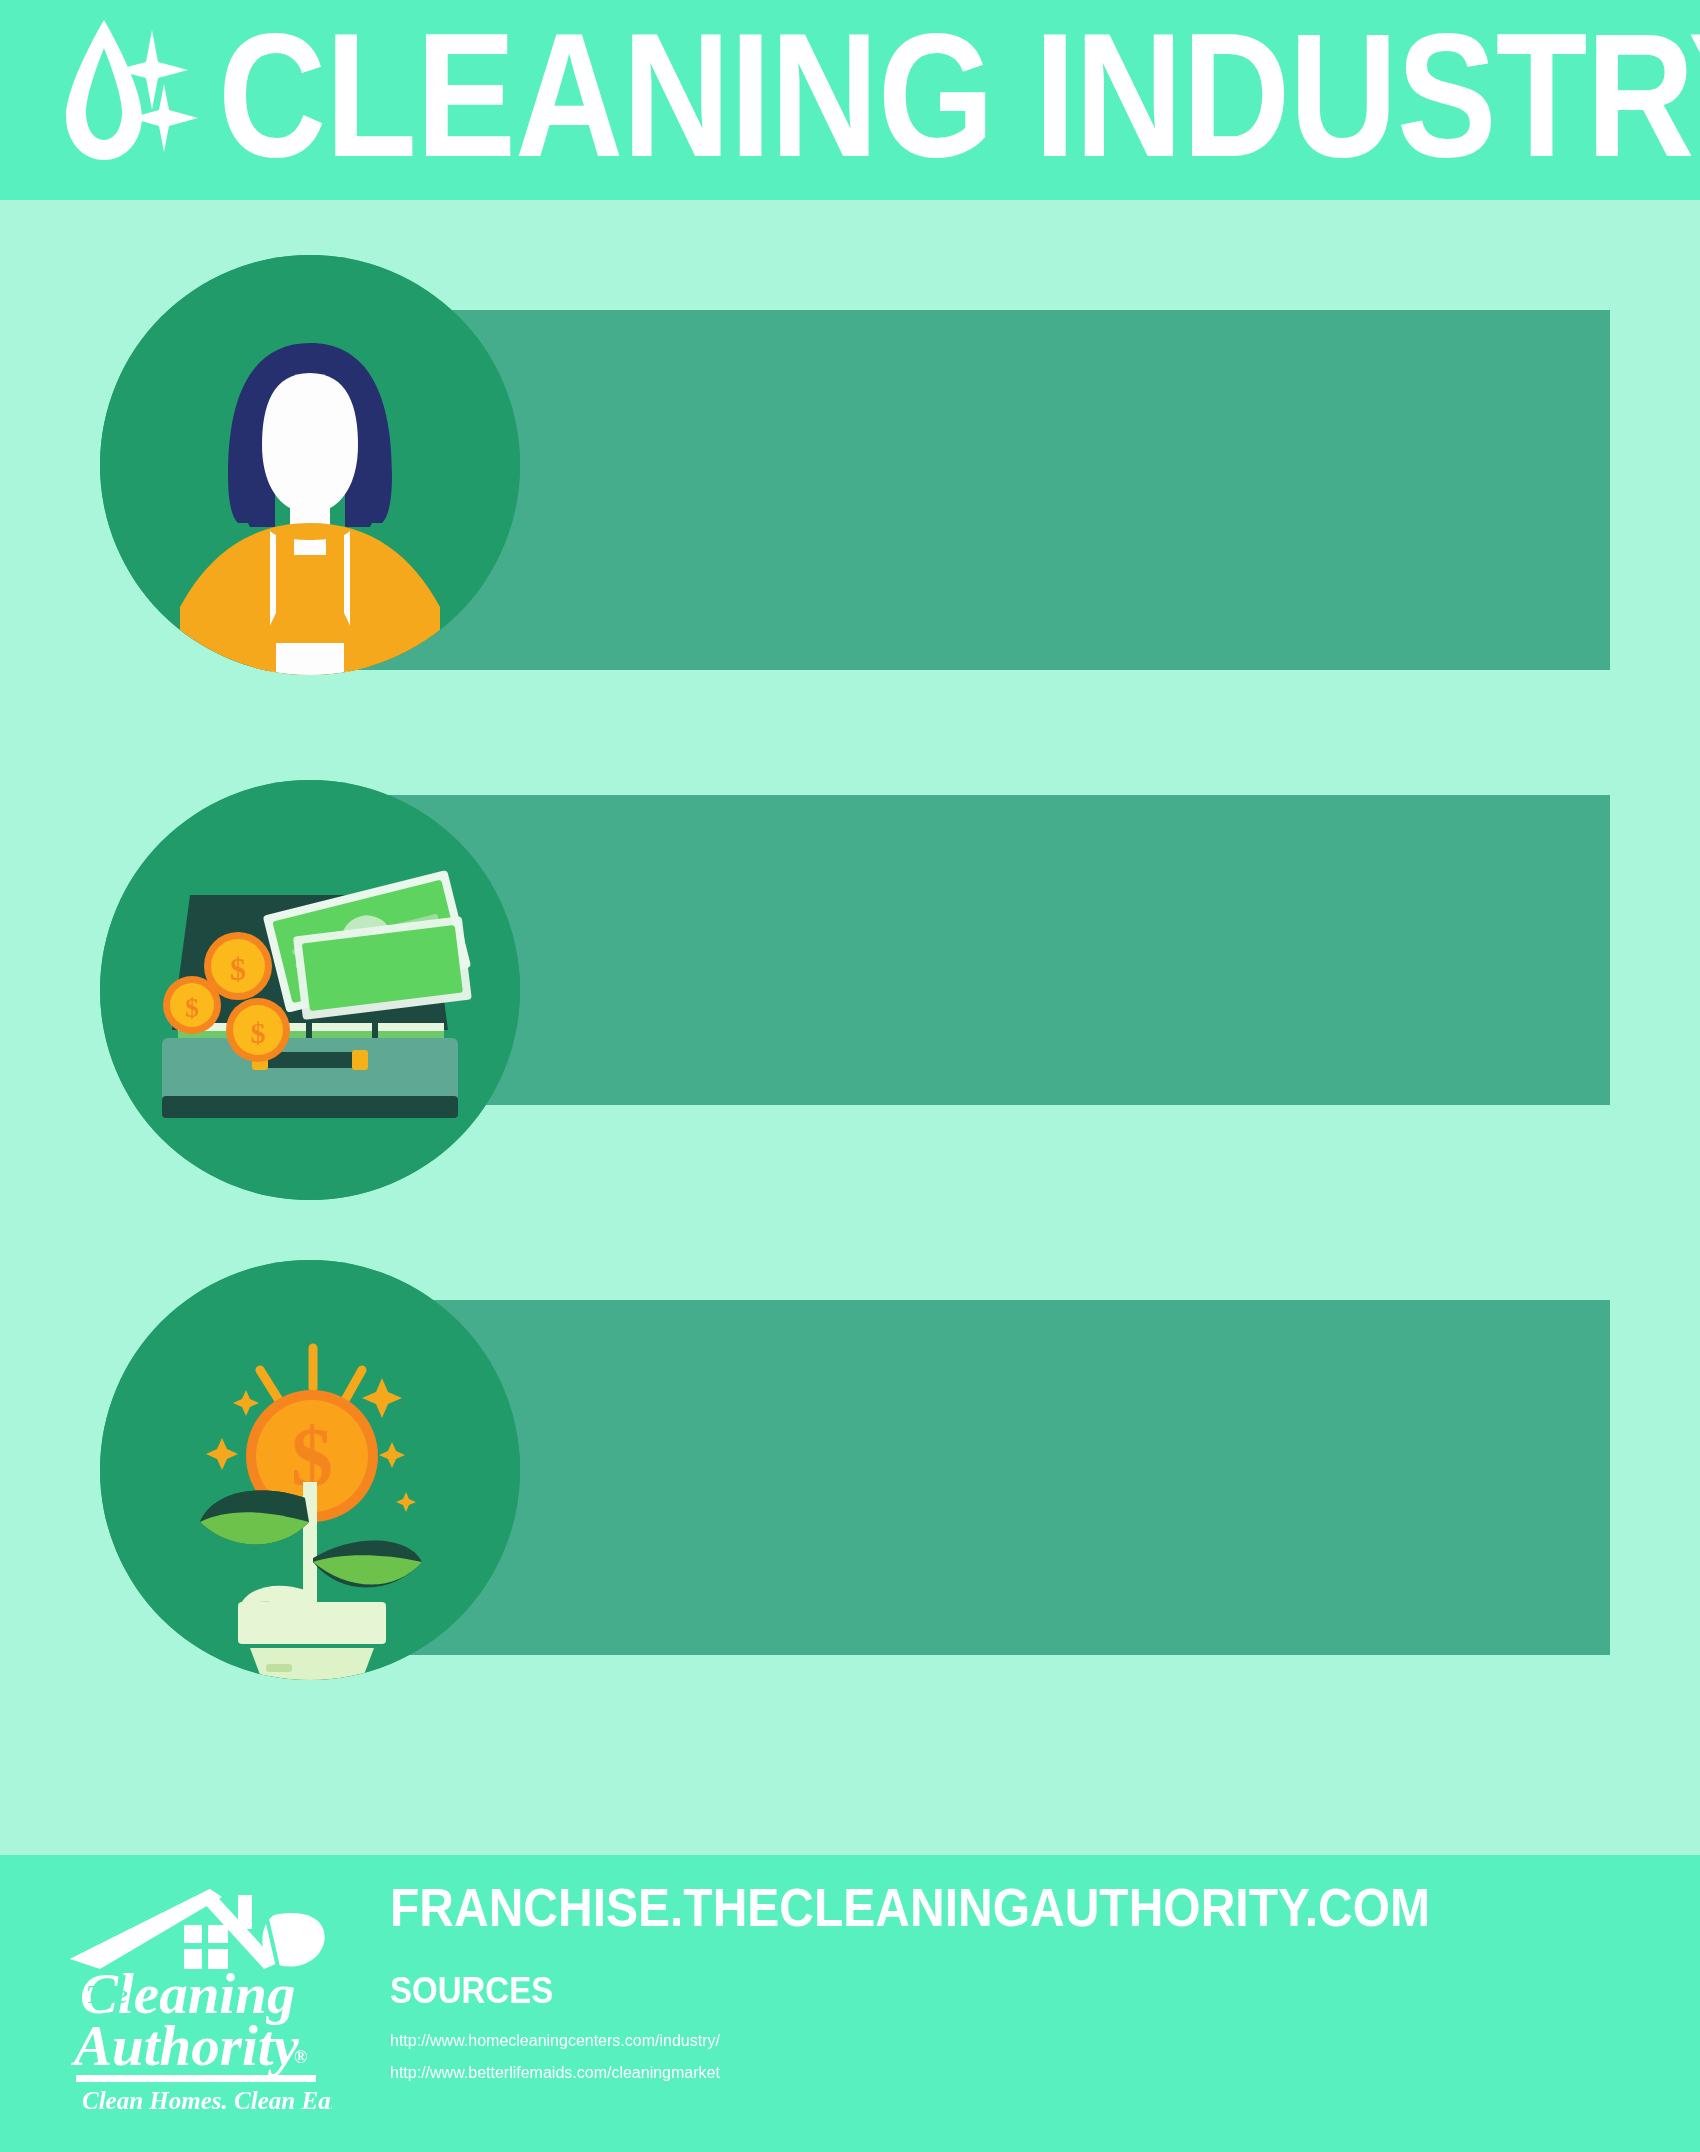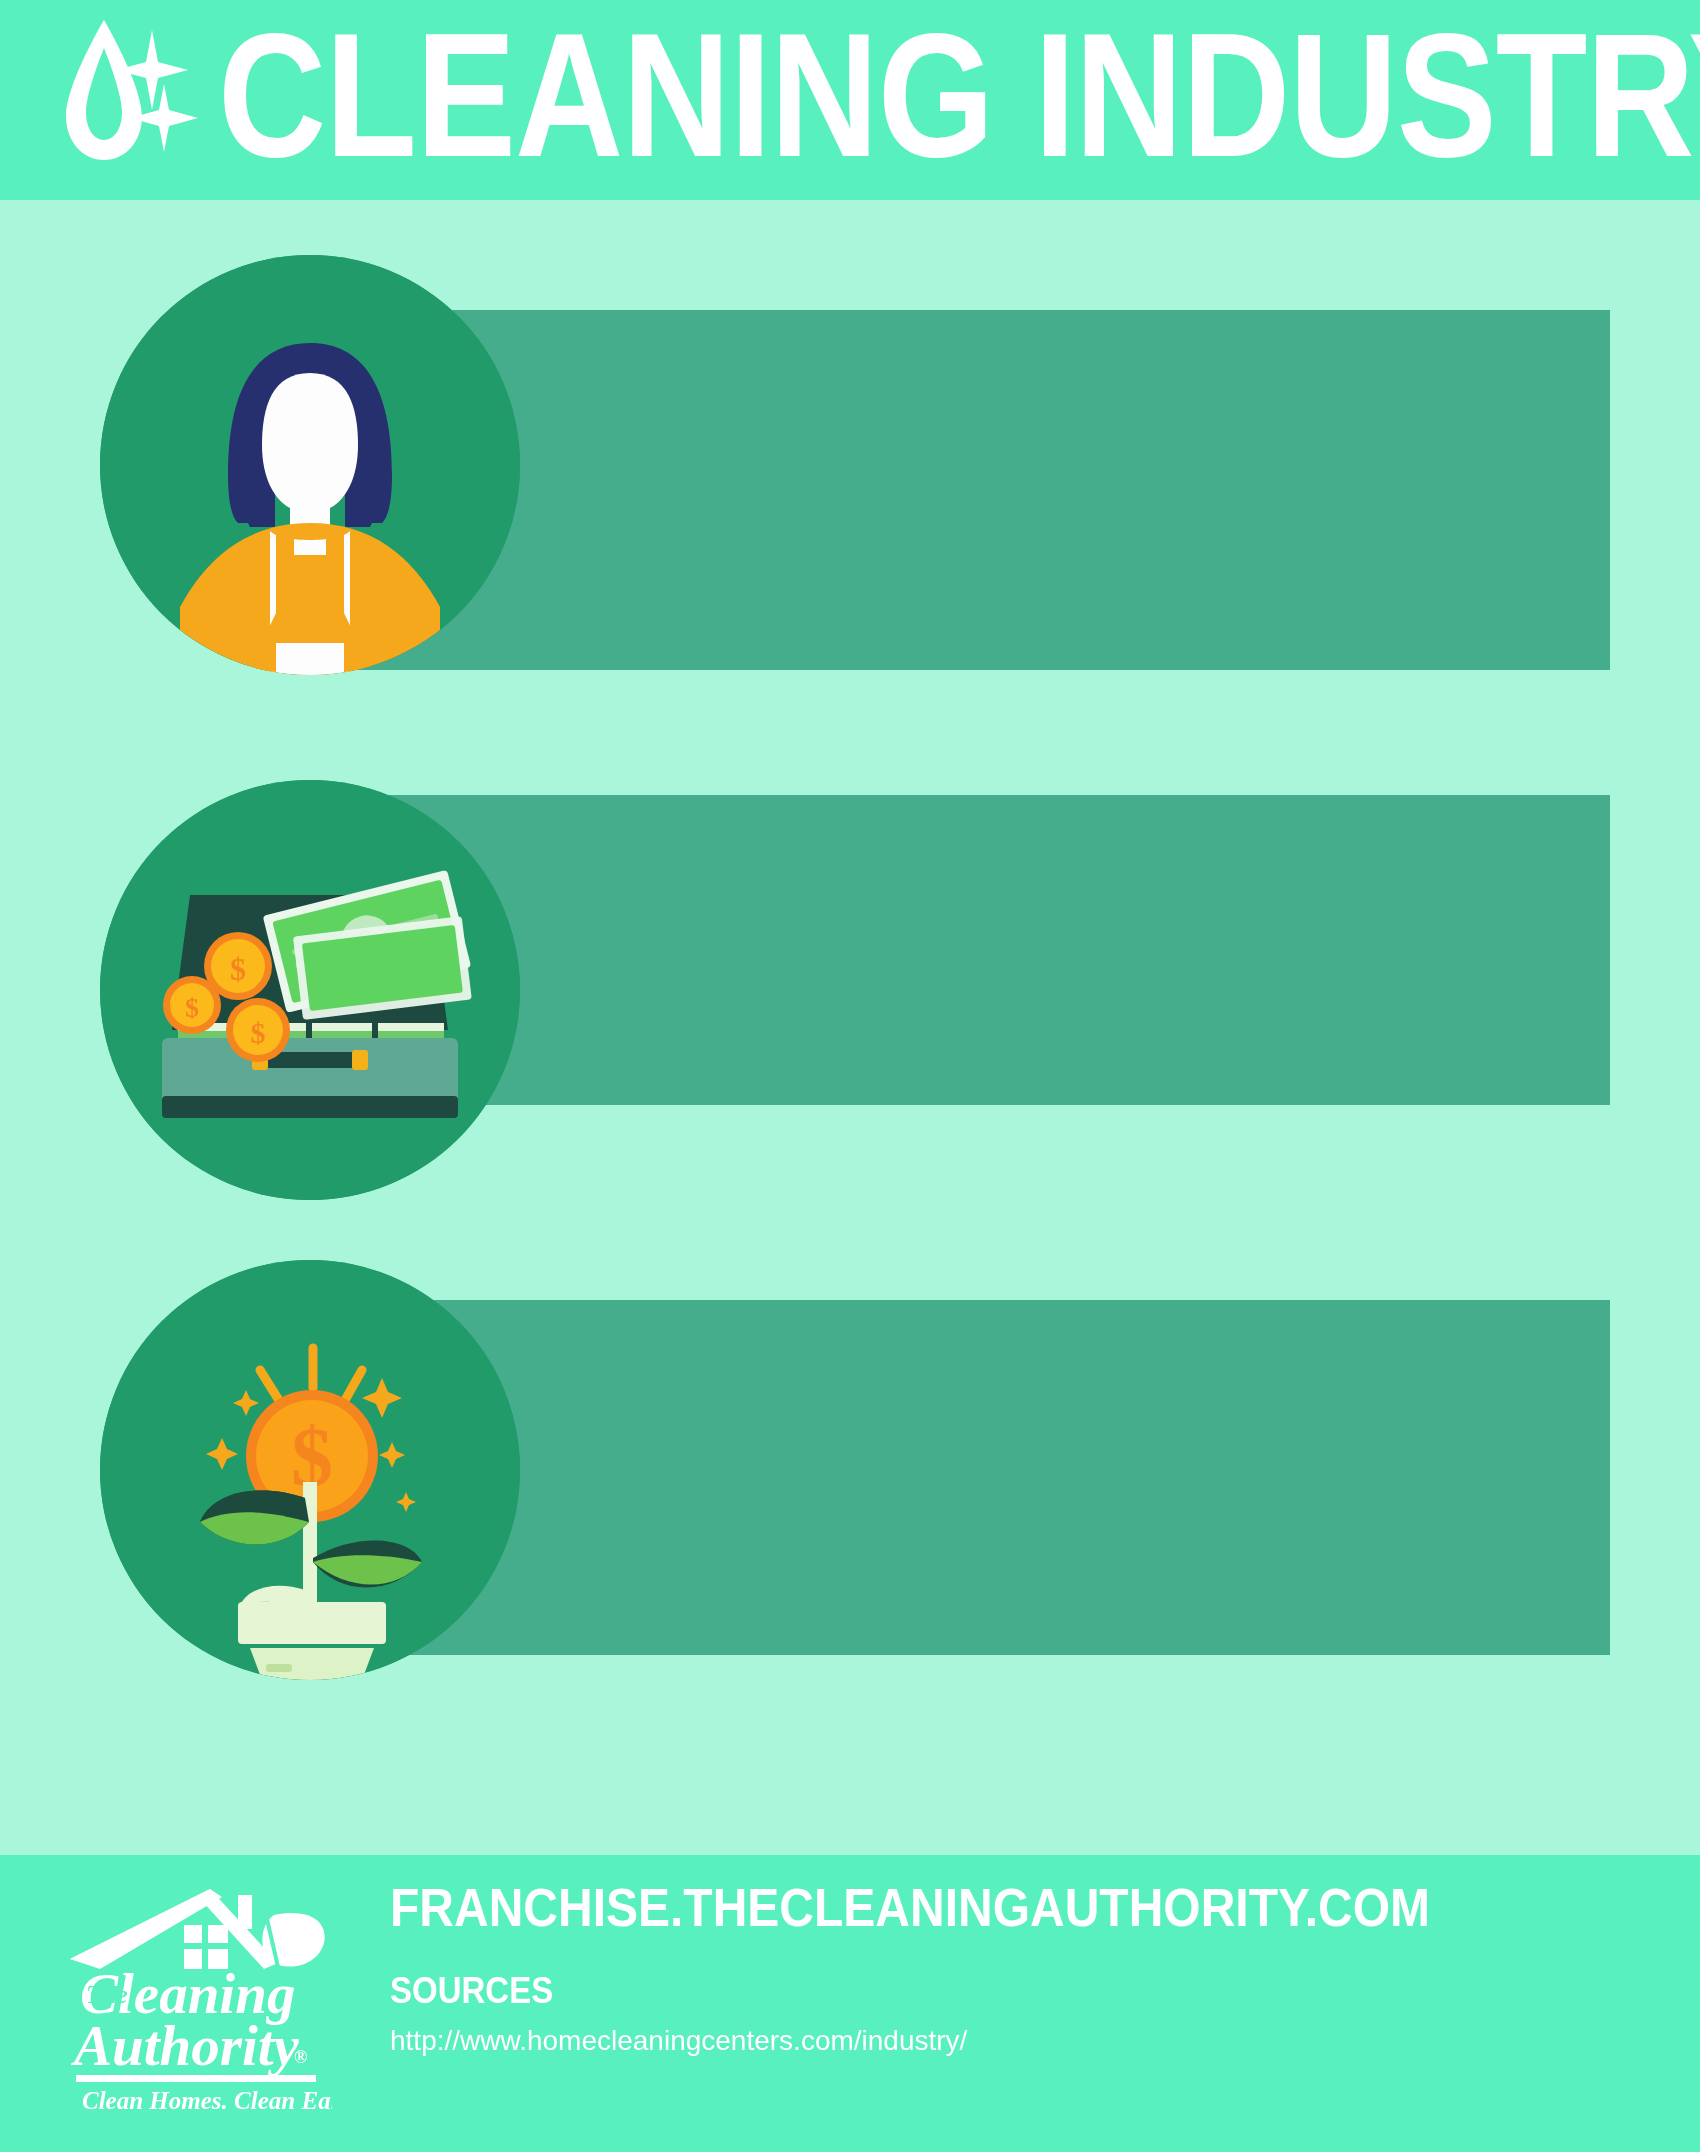--- a/index.html
+++ b/index.html
@@ -106,21 +106,21 @@
     transform:scaleY(1.12); transform-origin:left top;
   }
   .footer-sources-label {
     position:absolute; left:390px; top:115px;
     color:#FFFFFF; font-weight:bold; font-size:33px;
     font-family:"Liberation Sans Narrow","Liberation Sans",sans-serif;
     transform:scaleY(1.1); transform-origin:left top;
   }
   .footer-links {
     position:absolute; left:390px; top:170px;
-    color:#FFFFFF; font-size:28px; line-height:32px;
+    color:#FFFFFF; font-size:16px; line-height:32px;
     font-family:"Liberation Sans Narrow","Liberation Sans",sans-serif;
   }
   .footer-links div { white-space:nowrap; }
   .logo-word { color:#FFFFFF; font-weight:bold; font-family:"Liberation Serif",serif; }
 </style>
 </head>
 <body>
 
 <div class="header">
   <div class="header-icon">
@@ -319,14 +319,15 @@
       <rect x="14" y="198" width="240" height="7" fill="#FFFFFF"></rect>
       <text x="20" y="232" font-size="25" font-weight="bold" font-family="Liberation Serif, serif" fill="#FFFFFF">Clean Homes. Clean Earth.</text>
     </svg>
   </div>
 
   <div class="footer-url">FRANCHISE.THECLEANINGAUTHORITY.COM</div>
   <div class="footer-sources-label">SOURCES</div>
 
   <div class="footer-links">
     <div>http://www.homecleaningcenters.com/industry/</div>
+    <div>http://www.betterlifemaids.com/cleaningmarket</div>
   </div>
 </div>
 
 </body></html>

